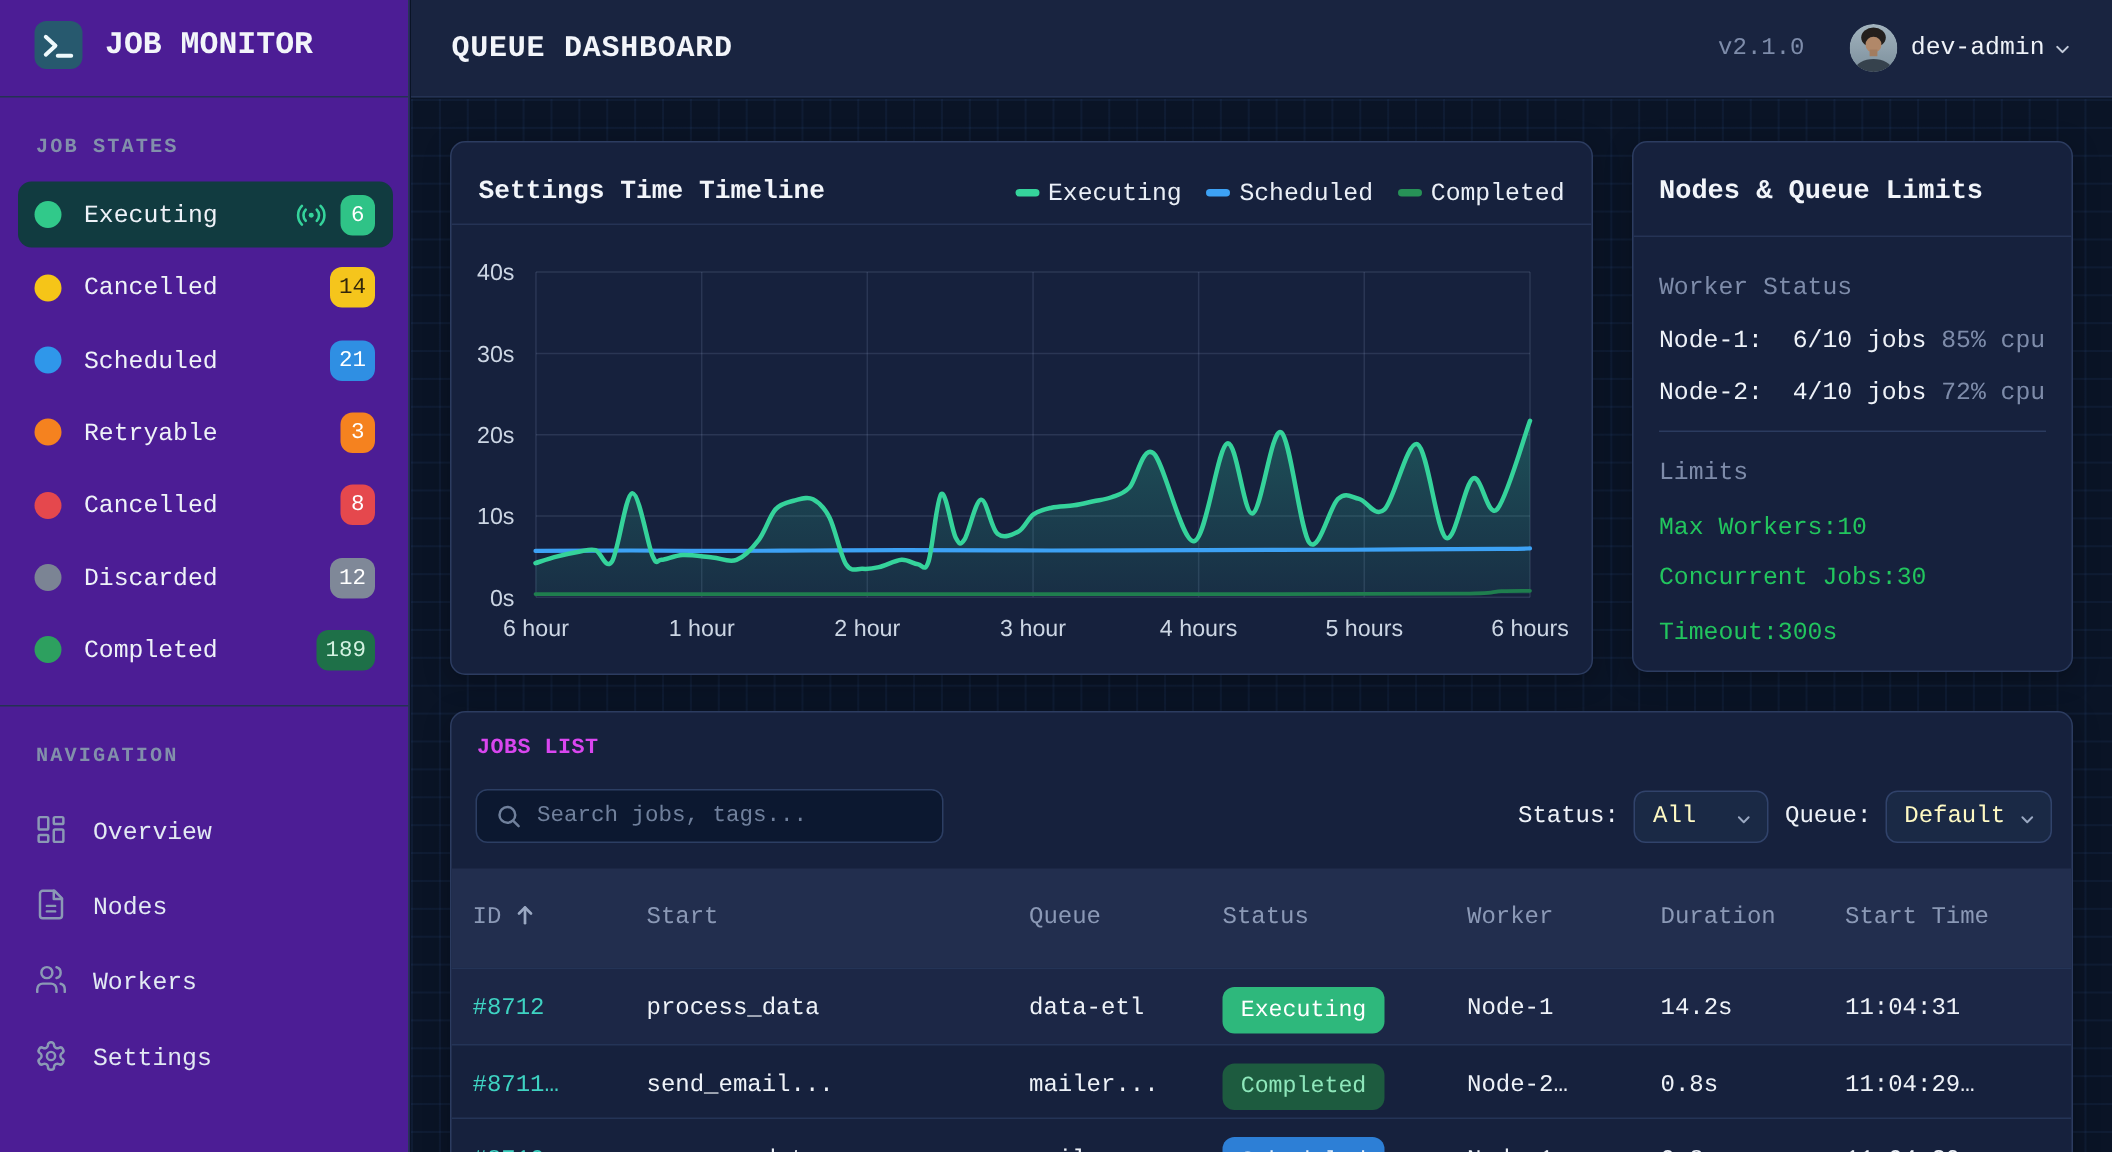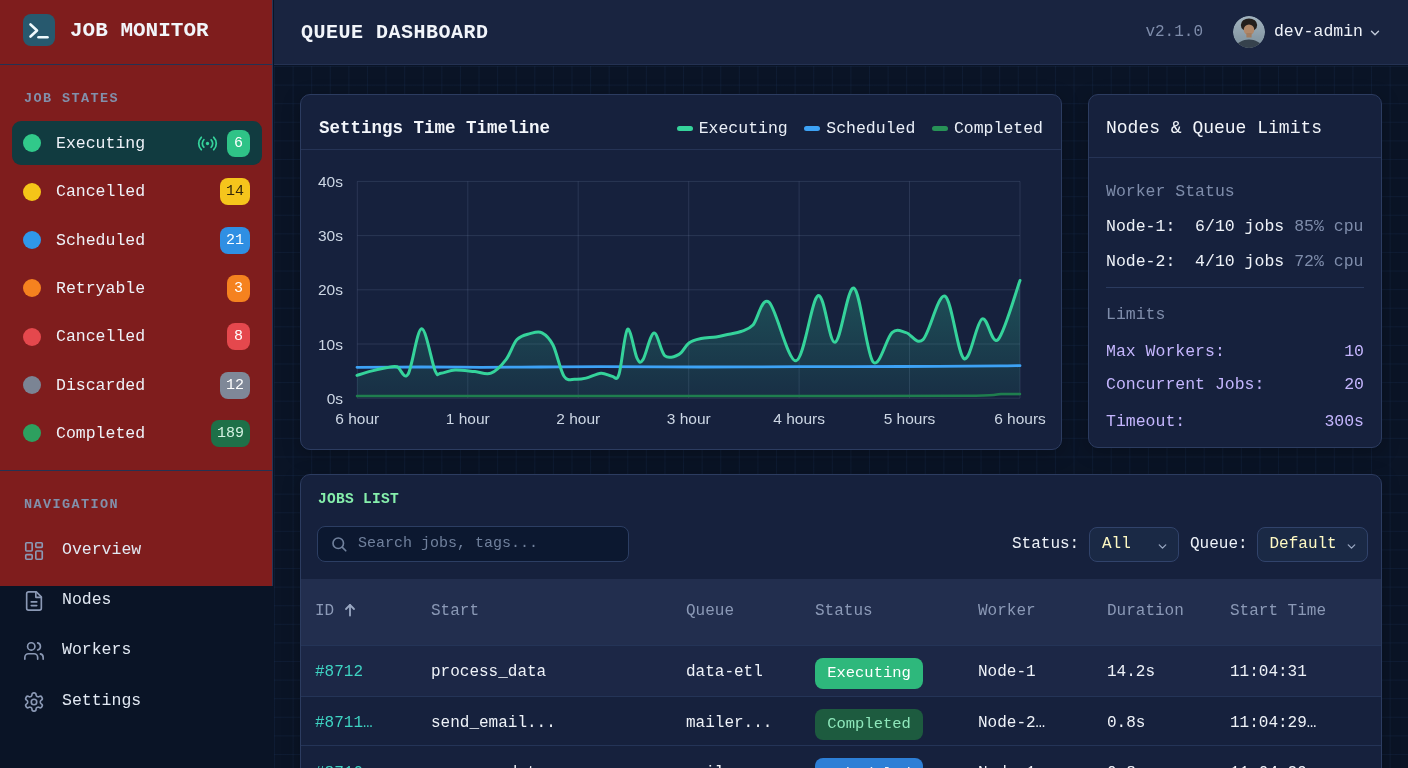--- a/index.html
+++ b/index.html
@@ -1,58 +1,58 @@
 <!DOCTYPE html>
 <html><head><meta charset="utf-8"><title>Job Monitor</title><style>
 *{margin:0;padding:0;box-sizing:border-box}
 html,body{width:1408px;height:768px;overflow:hidden;background:#0a1426;font-family:"Liberation Mono",monospace;-webkit-font-smoothing:antialiased}
 #app{position:relative;width:1408px;height:768px}
 
-aside{position:absolute;left:0;top:0;width:273px;height:586px;background:#7f1d1d;border-right:1px solid #273556;z-index:3}
+aside{position:absolute;left:0;top:0;width:273px;height:768px;background:#4c1d95;border-right:1px solid #273556;z-index:3}
 .logorow{position:absolute;left:0;top:0;width:100%;height:65px;border-bottom:1px solid #243253}
 .logobox{position:absolute;left:23px;top:14px;width:32px;height:32px;border-radius:8px;background:#27596e}
 .logobox svg{position:absolute;left:3px;top:3px}
 .logotext{position:absolute;left:70px;top:19px;font-size:21px;font-weight:bold;color:#f2f5fa;letter-spacing:0px;white-space:nowrap}
 .slabel{position:absolute;left:24px;color:#8290ab;font-size:13.5px;letter-spacing:1.4px;font-weight:bold}
 .srow{position:absolute;left:12px;width:250px;height:44px;border-radius:9px;display:flex;align-items:center;padding:0 12px 0 11px}
 .srow.active{background:#113b40}
 .dot{width:18px;height:18px;border-radius:50%;flex:0 0 18px}
 .sname{margin-left:15px;font-size:16.5px;color:#eef2f8}
 .sp{flex:1}
 .live{margin-right:9px}
 .badge{height:27px;border-radius:8px;padding:0 6px;font-size:15px;display:flex;align-items:center;justify-content:center;min-width:23px}
 .sdiv{position:absolute;left:0;top:470px;width:273px;height:1px;background:#243253}
-.nav{position:absolute;left:23px;height:24px;display:flex;align-items:flex-start;gap:17px;color:#e2e9f3;font-size:16.5px}
+.nav{position:absolute;left:23px;height:24px;display:flex;align-items:flex-end;gap:17px;color:#e2e9f3;font-size:16.5px}
 
 header{position:absolute;left:274px;top:0;width:1134px;height:65px;background:#192440;border-bottom:1px solid #243253;z-index:2}
 .h1{position:absolute;left:27px;top:21px;font-size:20px;font-weight:bold;color:#f2f5fa;letter-spacing:0.5px}
 .ver{position:absolute;right:205px;top:23px;font-size:16px;color:#7e8caa}
 .avatar{position:absolute;right:143px;top:16px;width:32px;height:32px;border-radius:50%;overflow:hidden}
 .uname{position:absolute;right:45px;top:22px;font-size:16.5px;color:#eef2f8}
 .chev{position:absolute;right:26px;top:26px}
 
 main{position:absolute;left:274px;top:66px;width:1134px;height:702px;background:#0a1426;background-image:linear-gradient(rgba(64,110,185,0.09) 1px,transparent 1px),linear-gradient(90deg,rgba(64,110,185,0.09) 1px,transparent 1px);background-size:18.6px 18.6px}
 .card{position:absolute;background:#16213d;border:1px solid #2c3c60;border-radius:10px;box-shadow:0 4px 18px rgba(0,0,0,0.25)}
 #chartCard{left:26px;top:28px;width:762px;height:356px}
 .chead{position:absolute;left:0;top:0;width:100%;height:55px;border-bottom:1px solid #253355}
 .ctitle{position:absolute;left:18px;top:23px;font-size:17.5px;font-weight:bold;color:#f2f5fa}
 .legend{position:absolute;right:18px;top:24px;display:flex;align-items:center;gap:16.5px}
 .litem{display:flex;align-items:center;gap:6px;font-size:16.5px;color:#eaeff7}
 .dash{width:16px;height:5px;border-radius:2.5px}
 .tick{font-family:"Liberation Sans",sans-serif;font-size:15.5px;fill:#ccd6e4}
 #nodeCard{left:814px;top:28px;width:294px;height:354px}
-.ntitle{position:absolute;left:17px;top:23px;font-size:18px;font-weight:normal;color:#f2f5fa}
+.ntitle{position:absolute;left:17px;top:23px;font-size:18px;font-weight:bold;color:#f2f5fa}
 .ndiv1{position:absolute;left:0;top:62px;width:100%;height:1px;background:#253355}
 .nline{position:absolute;left:17px;right:17px;white-space:nowrap;font-size:16.5px;color:#eef2f8}
 .gray{color:#7e8caa}
 .ndiv2{position:absolute;left:17px;right:17px;top:192px;height:1px;background:#2b3b5f}
-.kv{position:absolute;left:17px;right:17px;display:flex;justify-content:space-between;font-size:16.5px;color:#c4b5fd}
+.kv{position:absolute;left:17px;right:17px;display:flex;font-size:16.5px;color:#22c55e}
 
 #jobsCard{left:26px;top:408px;width:1082px;height:400px;overflow:hidden}
-.jtitle{position:absolute;left:17px;top:16px;font-size:14.5px;font-weight:bold;letter-spacing:0.3px;color:#86efac}
+.jtitle{position:absolute;left:17px;top:16px;font-size:14.5px;font-weight:bold;letter-spacing:0.3px;color:#d946ef}
 .search{position:absolute;left:16px;top:51px;width:312px;height:36px;border-radius:8px;background:#0c1830;border:1px solid #2c3e63}
 .search svg{position:absolute;left:12px;top:8px}
 .search span{position:absolute;left:40px;top:8px;font-size:15px;color:#70809c}
 .flabel{position:absolute;top:60px;font-size:16px;color:#eef2f8}
 .dd{position:absolute;top:51.5px;height:35px;border-radius:8px;background:#1a2945;border:1px solid #31436b}
 .dd span{position:absolute;left:12px;top:7px;font-size:16px;color:#fef9c3}
 .dd svg{position:absolute;right:9px;top:12px}
 .thead{position:absolute;left:0;top:104px;width:100%;height:65.6px;background:#222e4e}
 .th{position:absolute;top:23px;font-size:16px;color:#8b99b6}
 .trow{position:absolute;left:0;width:100%;height:51px;border-top:1px solid #243457}
@@ -245,21 +245,21 @@
 <div class="nline" style="top:122px">Node-1:&nbsp;&nbsp;6/10 jobs <span class="gray">85% cpu</span></div>
 <div class="nline" style="top:157px">Node-2:&nbsp;&nbsp;4/10 jobs <span class="gray">72% cpu</span></div>
 <div class="ndiv2"></div>
 <div class="nline gray" style="top:210px">Limits</div>
 <div class="kv" style="top:247px">
           <span>Max Workers:</span>
           <span>10</span>
         </div>
 <div class="kv" style="top:280px">
           <span>Concurrent Jobs:</span>
-          <span>20</span>
+          <span>30</span>
         </div>
 <div class="kv" style="top:317px">
           <span>Timeout:</span>
           <span>300s</span>
         </div>
 </section>
 
 <section class="card" id="jobsCard">
 <div class="jtitle">JOBS LIST</div>
 <div class="search">

